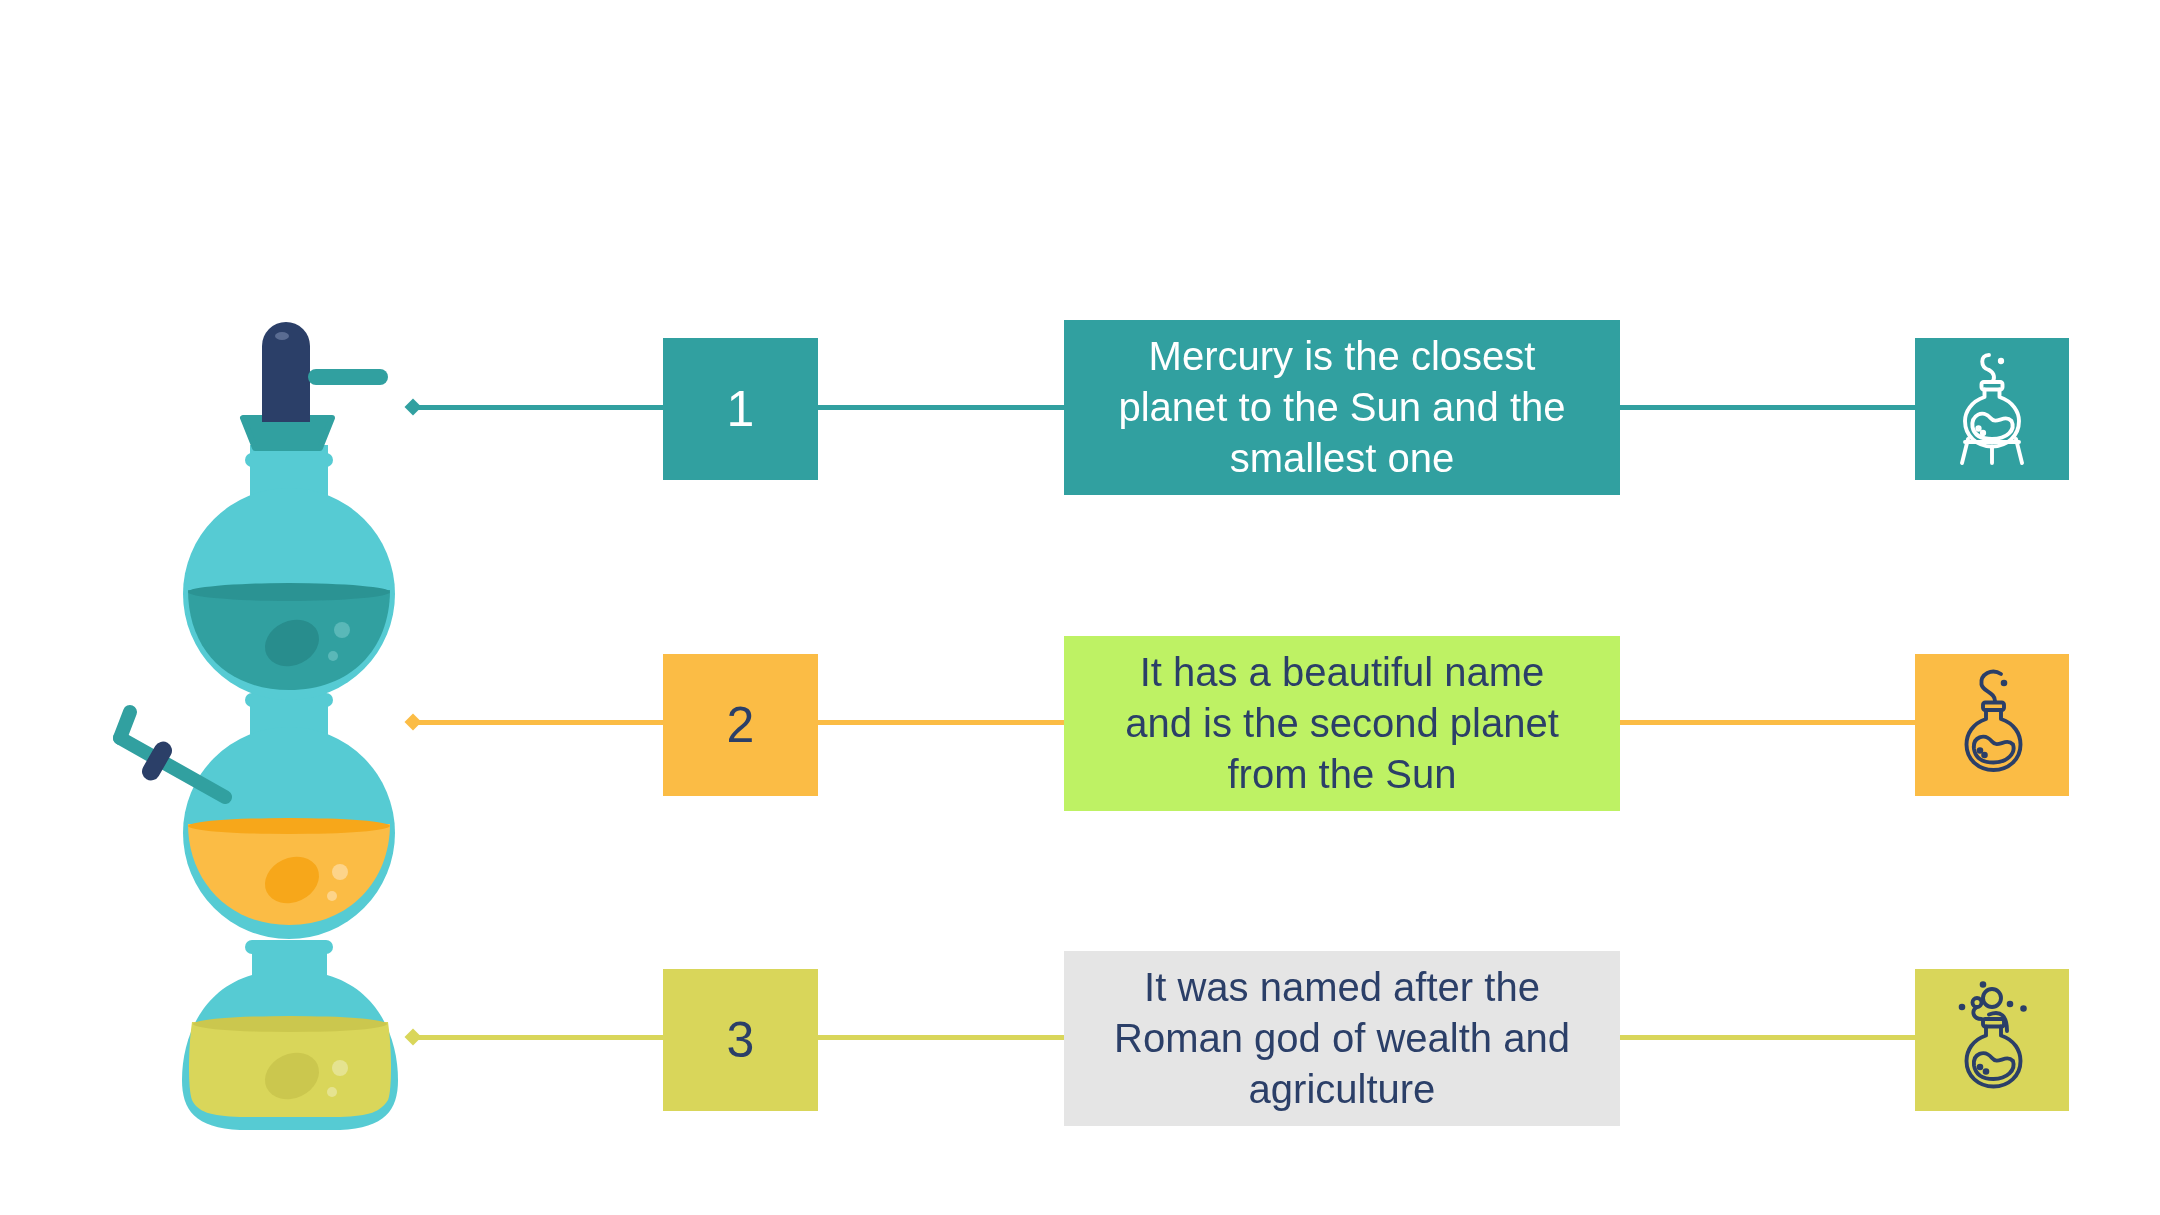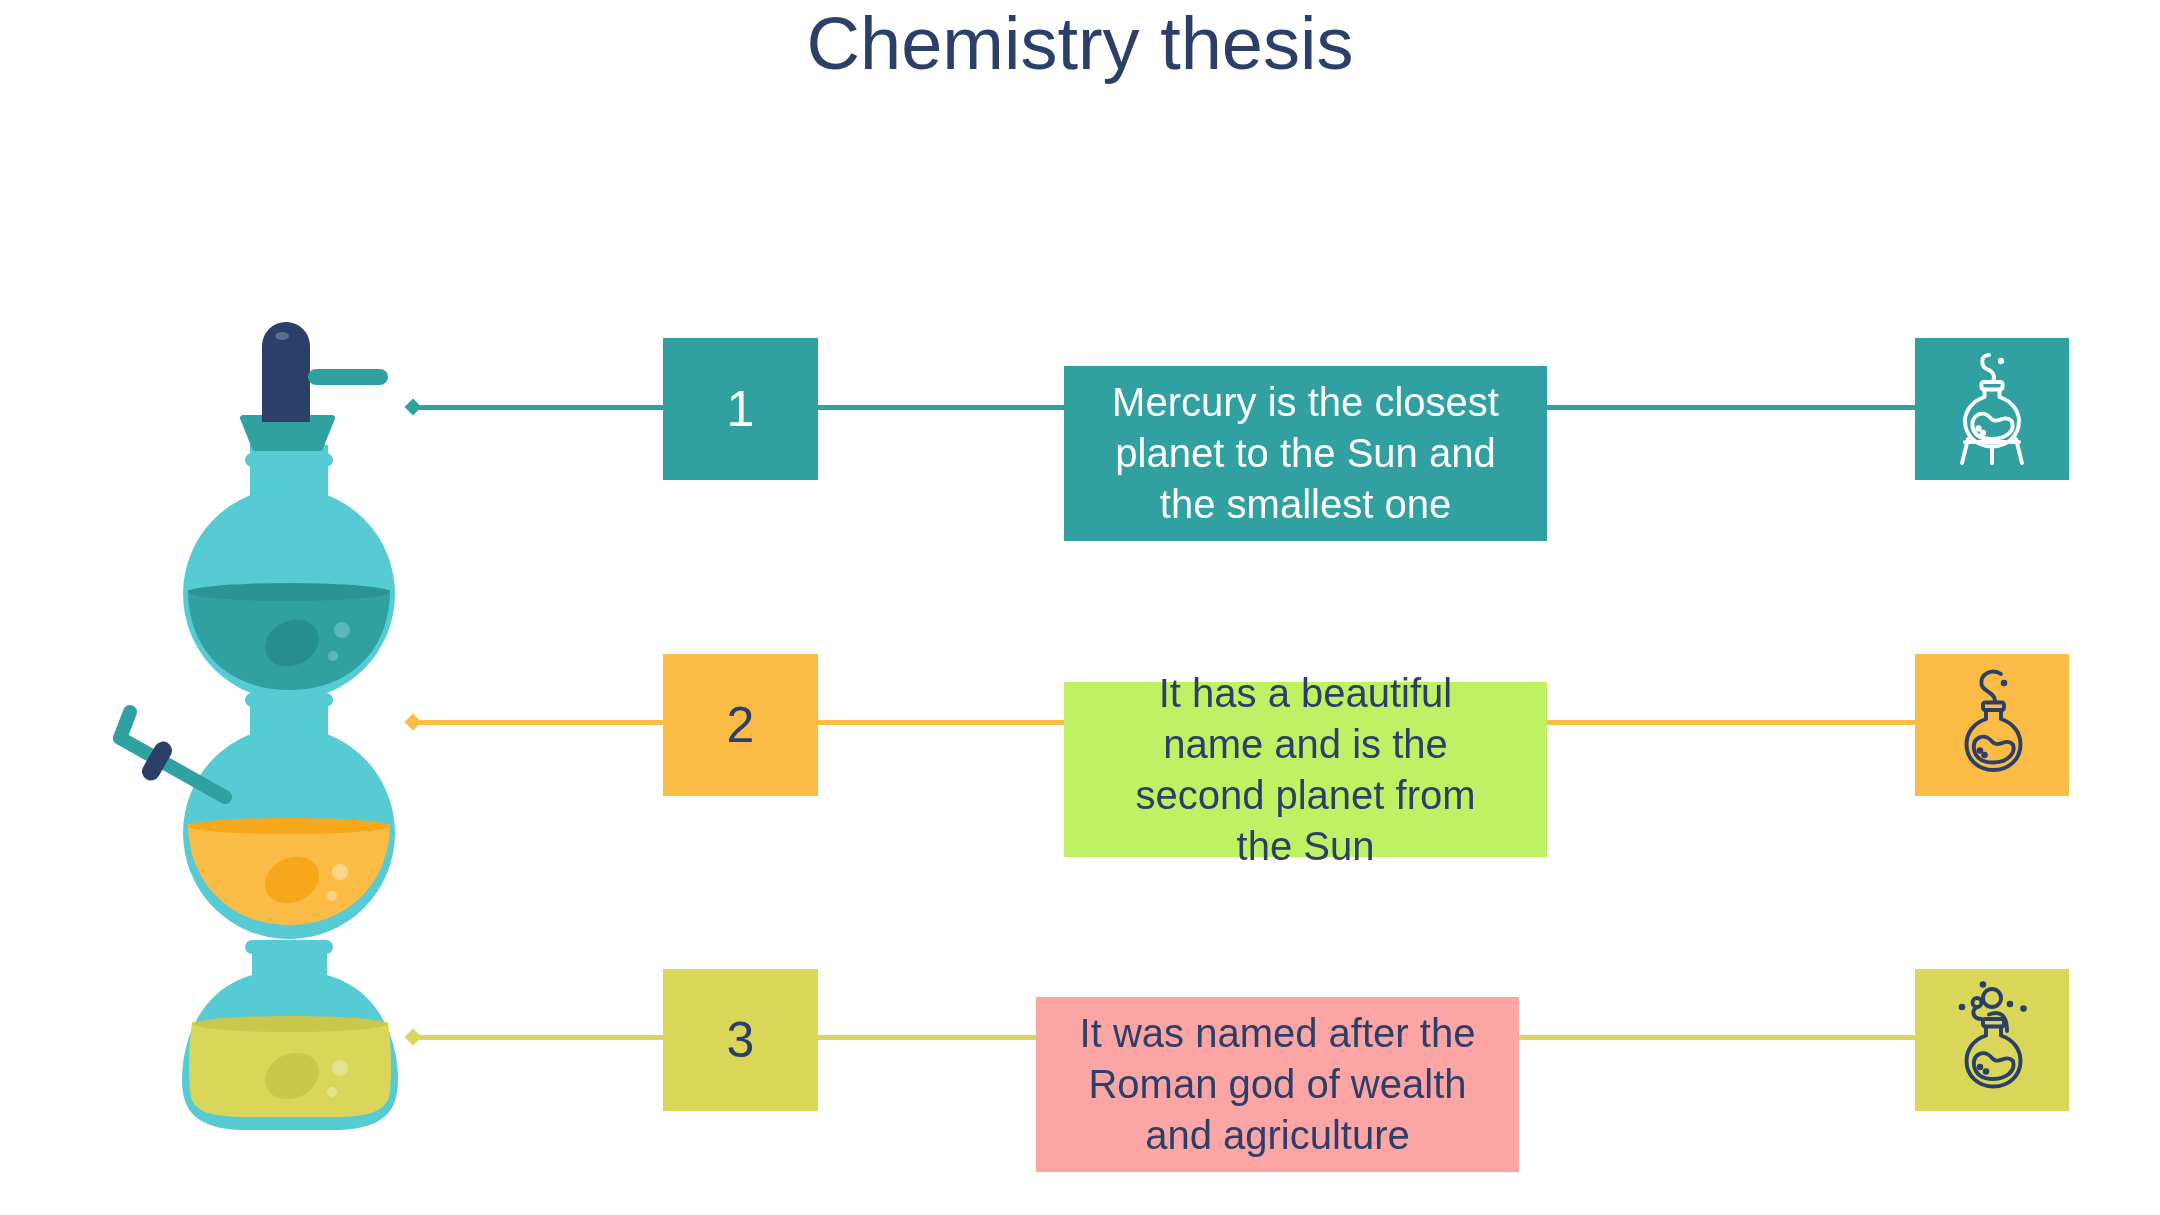--- a/index.html
+++ b/index.html
@@ -6,32 +6,31 @@
   body { width: 2160px; height: 1215px; position: relative; overflow: hidden;
          font-family: "Liberation Sans", sans-serif; }
   .title { position: absolute; left: 0; width: 2160px; top: 0; text-align: center;
            color: #2b3f68; font-size: 74px; line-height: 88px; }
   .title div { white-space: nowrap; }
   .flask-art { position: absolute; left: 100px; top: 310px; width: 330px; height: 830px; }
   .line { position: absolute; height: 5px; }
   .diamond { position: absolute; width: 12px; height: 12px; transform: rotate(45deg); }
   .num-box { position: absolute; width: 155px; height: 142px; display: flex; align-items: center;
              justify-content: center; font-size: 50px; }
-  .text-box { position: absolute; width: 483px; height: 175px; display: flex; align-items: center;
+  .text-box { position: absolute; width: 556px; height: 175px; display: flex; align-items: center;
               justify-content: center; text-align: center; font-size: 40px; line-height: 51px;
-              box-sizing: border-box; padding: 0 40px; margin-top: 46px; }
+              box-sizing: border-box; padding: 0 40px; }
   .icon-box { position: absolute; width: 154px; height: 142px; display: flex; align-items: center;
               justify-content: center; }
   .icon-box svg { width: 90px; height: 120px; }
 </style>
 </head>
 <body>
 
 <div class="title">
-  <div>Chemistry thesis</div>
 </div>
 
 <svg class="flask-art" viewBox="100 310 330 830" xmlns="http://www.w3.org/2000/svg">
 
   <g>
     <rect x="252" y="945" width="75" height="40" fill="#56cbd3"></rect>
     <rect x="245" y="940" width="88" height="14" rx="7" fill="#56cbd3"></rect>
     <path d="M252 975 C 200 990, 182 1040, 182 1080 C 182 1110, 195 1128, 240 1130 L 340 1130 C 385 1128, 398 1110, 398 1080 C 398 1040, 380 990, 327 975 Z" fill="#56cbd3"></path>
     <path d="M192 1022 L 388 1022 C 392 1050, 392 1090, 388 1100 C 380 1112, 370 1116, 340 1117 L 240 1117 C 210 1116, 198 1112, 192 1100 C 188 1090, 188 1050, 192 1022 Z" fill="#d9d65a"></path>
     <ellipse cx="290" cy="1024" rx="97" ry="8" fill="#cbc74e"></ellipse>
@@ -120,21 +119,21 @@
     </svg>
   </div>
 </div>
 
 <div>
   <div class="line" style="left:413px; top:1035px; width:1580px; background:#d9d65a;"></div>
   <div class="diamond" style="left:407px; top:1031px; background:#d9d65a;"></div>
   <div class="num-box" style="left:663px; top:969px; background:#d9d65a; color:#2b3f68;">
     <span>3</span>
   </div>
-  <div class="text-box" style="left:1036px; top:951px; background:#fca5a5; color:#2b3f68;">
+  <div class="text-box" style="left:1064px; top:951px; background:#e5e5e5; color:#2b3f68;">
     <span>It was named after the Roman god of wealth and agriculture</span>
   </div>
   <div class="icon-box" style="left:1915px; top:969px; background:#d9d65a;">
     <svg viewBox="0 0 60 80" fill="none" stroke="#2b3f68" stroke-width="2.6" stroke-linecap="round" stroke-linejoin="round">
       <circle cx="30" cy="12" r="6"></circle>
       <circle cx="20" cy="15" r="3"></circle>
       <path d="M23 26 C 17 26, 16 20, 20 18"></path>
       <path d="M28 23 C 36 20, 40 24, 40 34"></path>
       <circle cx="10" cy="18" r="0.9" fill="#2b3f68"></circle>
       <circle cx="42" cy="16" r="0.9" fill="#2b3f68"></circle>

